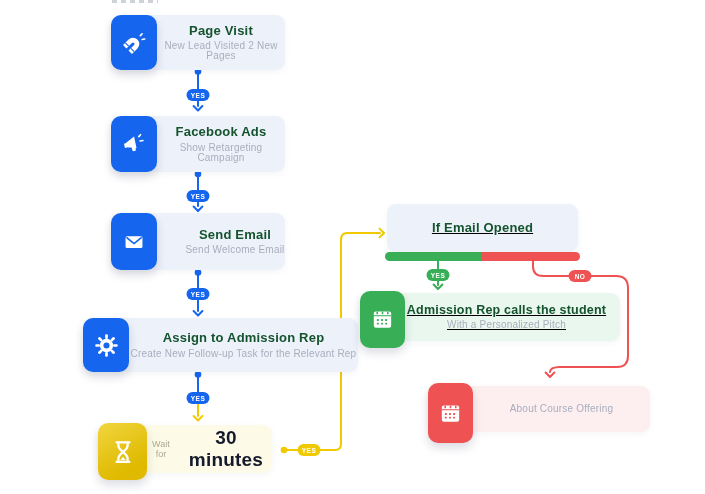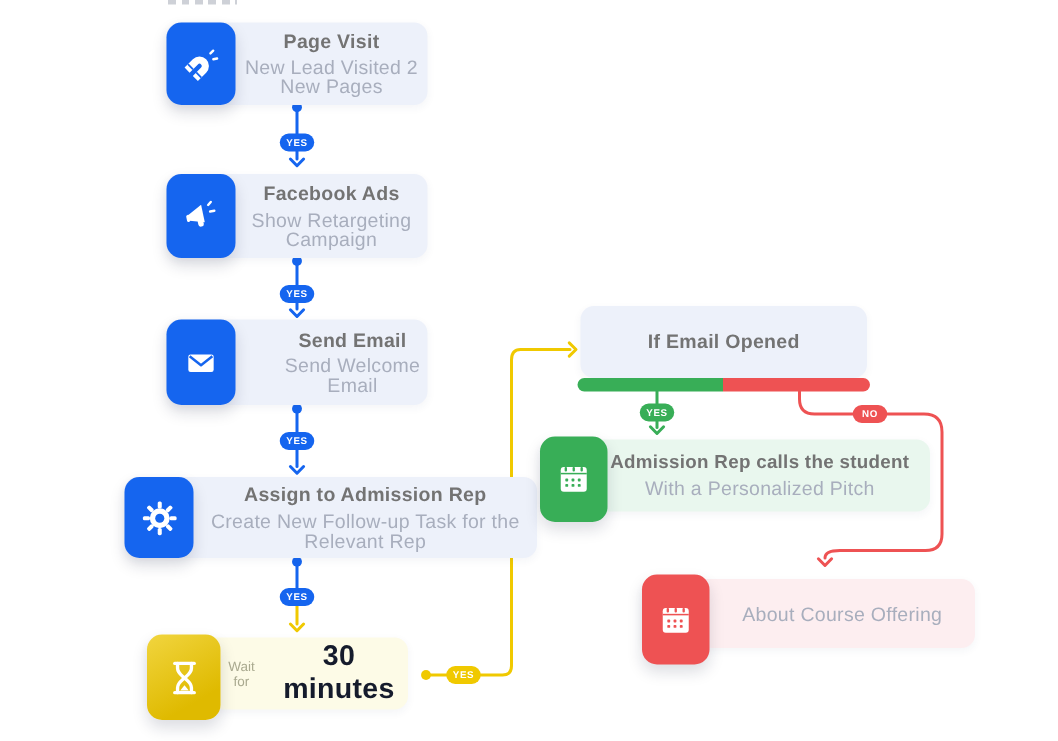--- a/index.html
+++ b/index.html
@@ -13,22 +13,22 @@
   .yellow-card{background:#fdfbe7;}
   .green-card{background:#e9f7ee;}
   .red-card{background:#fdeef0;}
 
   .tile{position:absolute;left:0;top:0;display:flex;align-items:center;justify-content:center;
         border-radius:10px;box-shadow:0 5px 10px rgba(20,30,60,.15);}
   .blue-tile{background:#1565ef;}
 
   .txt{position:absolute;top:0;bottom:0;display:flex;flex-direction:column;align-items:center;
        justify-content:center;gap:3px;text-align:center;}
-  .title{font-size:13px;font-weight:700;color:#737373;letter-spacing:.2px;line-height:1.1;}
-  .sub{font-size:13px;color:#a8aebd;letter-spacing:.2px;line-height:1;}
+  .title{font-size:13px;font-weight:700;color:#14532d;letter-spacing:.2px;line-height:1.1;}
+  .sub{font-size:10px;color:#a8aebd;letter-spacing:.2px;line-height:1;}
 
   #n1{left:111px;top:15px;width:174px;height:55px;}
   #n1 .tile{width:46px;height:55px;}
   #n1 .txt{left:46px;right:0;}
 
   #n2{left:111px;top:116px;width:174px;height:56px;}
   #n2 .tile{width:46px;height:56px;}
   #n2 .txt{left:46px;right:0;}
 
   #n3{left:111px;top:213px;width:174px;height:57px;}
@@ -39,28 +39,28 @@
   #n4 .tile{width:46px;height:54px;}
   #n4 .txt{left:46px;right:0;}
 
   #n5{left:98px;top:425px;width:174px;height:48px;}
   #n5 .tile{top:-2px;width:49px;height:57px;background:linear-gradient(150deg,#f1d53f 0%,#dfba00 75%);}
   #n5 .txt{left:49px;right:0;flex-direction:row;gap:5px;align-items:center;border-radius:23px;}
   .wait-prefix{font-size:9px;color:#a9a98f;}
   .wait-title{font-size:19px;font-weight:700;color:#151b2c;letter-spacing:.2px;}
 
   #n6{left:387px;top:204px;width:191px;height:48px;}
-  #n6 .txt{left:0;right:0;}
+  #n6 .txt{left:0;right:0;text-decoration:underline;}
   .bar{position:absolute;top:48px;height:9px;}
   .bar-green{left:-2px;width:97px;background:#38ae57;border-radius:5px 0 0 5px;}
   .bar-red{left:95px;right:-2px;background:#ee5253;border-radius:0 5px 5px 0;}
 
   #n7{left:360px;top:293px;width:260px;height:48px;}
   #n7 .tile{top:-2px;width:45px;height:57px;background:#38ae57;}
-  #n7 .txt{left:33px;right:0;}
+  #n7 .txt{left:33px;right:0;text-decoration:underline;}
   #n7 .title{font-size:12.5px;}
 
   #n8{left:428px;top:386px;width:222px;height:46px;}
   #n8 .tile{top:-3px;width:45px;height:60px;background:#ee5253;}
   #n8 .txt{left:45px;right:0;}
 
   
   .edges{position:absolute;left:0;top:0;}
 
   

